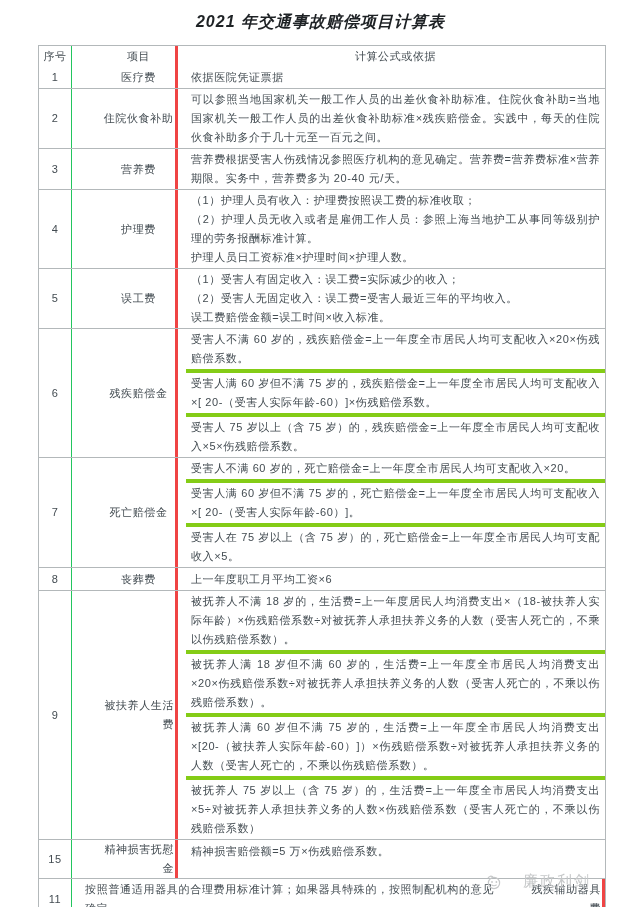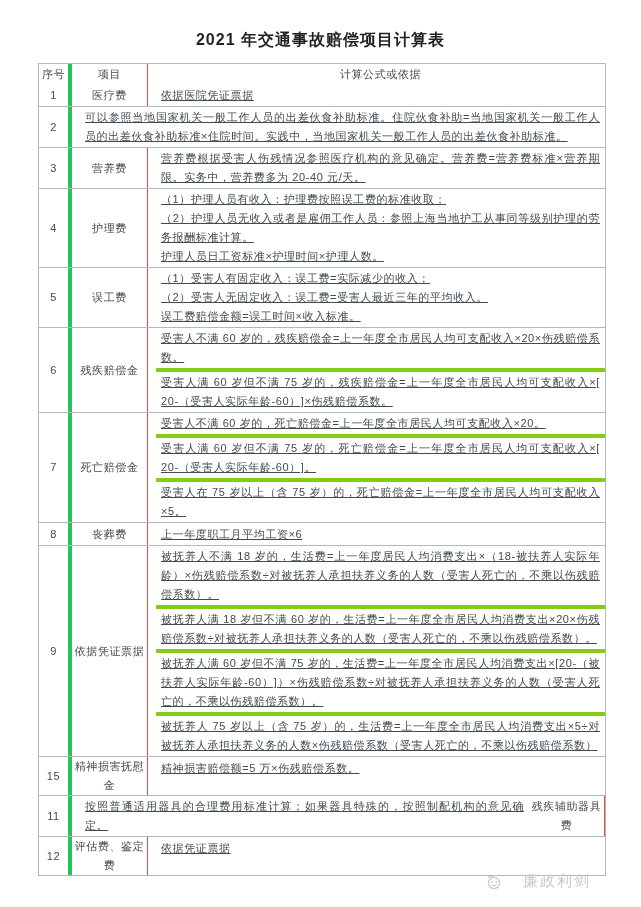--- a/index.html
+++ b/index.html
@@ -2,47 +2,48 @@
 <html><head>
 <meta charset="utf-8">
 <style>
   html,body{margin:0;padding:0;}
   body{
     width:641px;height:907px;background:#ffffff;position:relative;
     font-family:"Liberation Sans","DejaVu Sans",sans-serif;
     -webkit-font-smoothing:antialiased;
   }
   .page-title{
-    padding-top:30px;margin:0 0 12px 0;
+    padding-top:12px;margin:0 0 12px 0;
     text-align:center;font-size:16px;font-weight:bold;color:#1e2225;
     letter-spacing:1px;
+    font-style:italic;
   }
   .comp-table{
     margin-left:38px;width:566px;
     border:1px solid #b3b8ba;
     font-size:11px;color:#424b51;
     letter-spacing:0.6px;line-height:19px;
   }
   .trow{display:flex;align-items:stretch;}
   .trow + .trow{border-top:1px solid #b3b8ba;}
   .cell{box-sizing:border-box;}
   .cell-no{
-    width:33px;flex:0 0 33px;border-right:4px solid #22c55e;
+    width:33px;flex:0 0 33px;border-right:1px solid #22c55e;
     display:flex;align-items:center;justify-content:center;
     text-align:center;
   }
   .cell-item{
-    width:76px;flex:0 0 76px;border-right:1px solid #ef4444;
+    width:76px;flex:0 0 76px;border-right:3px solid #ef4444;
     display:flex;align-items:center;justify-content:center;
-    text-align:center;padding:0 1px;
+    text-align:right;padding:0 1px;margin-left:30px;
   }
   .cell-details{flex:1 1 auto;display:flex;flex-direction:column;margin-left:8px;}
   .detail-line{
     padding:1px 5px;text-align:justify;white-space:pre-line;
-    min-height:19px;display:flex;flex-direction:column;justify-content:center;text-decoration:underline;
+    min-height:19px;display:flex;flex-direction:column;justify-content:center;
   }
   .detail-line + .detail-line{border-top:4px solid #84cc16;}
   .header-row .cell{font-weight:normal;}
   .header-row .cell-details{align-items:center;justify-content:center;text-align:center;min-height:20px;}
   .header-row .cell-no,.header-row .cell-item{min-height:20px;}
   .single{min-height:20px;}
   .brand-footer{
     position:absolute;right:50px;bottom:16px;
     display:flex;align-items:center;gap:20px;
     color:#c6c8c9;font-size:15px;letter-spacing:2px;
@@ -64,22 +65,23 @@
   <div class="trow">
     <div class="cell cell-no">1</div>
     <div class="cell cell-item">医疗费</div>
     <div class="cell cell-details">
           <div class="detail-line single">依据医院凭证票据</div>
         </div>
   </div>
 
   <div class="trow">
     <div class="cell cell-no">2</div>
+    <div class="cell cell-item">住院伙食补助</div>
     <div class="cell cell-details">
-          <div class="detail-line single">可以参照当地国家机关一般工作人员的出差伙食补助标准。住院伙食补助=当地国家机关一般工作人员的出差伙食补助标准×住院时间。实践中，当地国家机关一般工作人员的出差伙食补助标准。</div>
+          <div class="detail-line single">可以参照当地国家机关一般工作人员的出差伙食补助标准。住院伙食补助=当地国家机关一般工作人员的出差伙食补助标准×残疾赔偿金。实践中，每天的住院伙食补助多介于几十元至一百元之间。</div>
         </div>
   </div>
 
   <div class="trow">
     <div class="cell cell-no">3</div>
     <div class="cell cell-item">营养费</div>
     <div class="cell cell-details">
           <div class="detail-line single">营养费根据受害人伤残情况参照医疗机构的意见确定。营养费=营养费标准×营养期限。实务中，营养费多为 20-40 元/天。</div>
         </div>
   </div>
@@ -103,20 +105,21 @@
 误工费赔偿金额=误工时间×收入标准。</div>
         </div>
   </div>
 
   <div class="trow">
     <div class="cell cell-no">6</div>
     <div class="cell cell-item">残疾赔偿金</div>
     <div class="cell cell-details">
           <div class="detail-line">受害人不满 60 岁的，残疾赔偿金=上一年度全市居民人均可支配收入×20×伤残赔偿系数。</div>
           <div class="detail-line">受害人满 60 岁但不满 75 岁的，残疾赔偿金=上一年度全市居民人均可支配收入×[ 20-（受害人实际年龄-60）]×伤残赔偿系数。</div>
+          <div class="detail-line">受害人 75 岁以上（含 75 岁）的，残疾赔偿金=上一年度全市居民人均可支配收入×5×伤残赔偿系数。</div>
         </div>
   </div>
 
   <div class="trow">
     <div class="cell cell-no">7</div>
     <div class="cell cell-item">死亡赔偿金</div>
     <div class="cell cell-details">
           <div class="detail-line">受害人不满 60 岁的，死亡赔偿金=上一年度全市居民人均可支配收入×20。</div>
           <div class="detail-line">受害人满 60 岁但不满 75 岁的，死亡赔偿金=上一年度全市居民人均可支配收入×[ 20-（受害人实际年龄-60）]。</div>
           <div class="detail-line">受害人在 75 岁以上（含 75 岁）的，死亡赔偿金=上一年度全市居民人均可支配收入×5。</div>
@@ -126,21 +129,21 @@
   <div class="trow">
     <div class="cell cell-no">8</div>
     <div class="cell cell-item">丧葬费</div>
     <div class="cell cell-details">
           <div class="detail-line single">上一年度职工月平均工资×6</div>
         </div>
   </div>
 
   <div class="trow">
     <div class="cell cell-no">9</div>
-    <div class="cell cell-item">依据凭证票据</div>
+    <div class="cell cell-item">被扶养人生活费</div>
     <div class="cell cell-details">
           <div class="detail-line">被抚养人不满 18 岁的，生活费=上一年度居民人均消费支出×（18-被扶养人实际年龄）×伤残赔偿系数÷对被抚养人承担扶养义务的人数（受害人死亡的，不乘以伤残赔偿系数）。</div>
           <div class="detail-line">被抚养人满 18 岁但不满 60 岁的，生活费=上一年度全市居民人均消费支出×20×伤残赔偿系数÷对被抚养人承担扶养义务的人数（受害人死亡的，不乘以伤残赔偿系数）。</div>
           <div class="detail-line">被抚养人满 60 岁但不满 75 岁的，生活费=上一年度全市居民人均消费支出×[20-（被扶养人实际年龄-60）]）×伤残赔偿系数÷对被抚养人承担扶养义务的人数（受害人死亡的，不乘以伤残赔偿系数）。</div>
           <div class="detail-line">被抚养人 75 岁以上（含 75 岁）的，生活费=上一年度全市居民人均消费支出×5÷对被抚养人承担扶养义务的人数×伤残赔偿系数（受害人死亡的，不乘以伤残赔偿系数）</div>
         </div>
   </div>
 
   <div class="trow">
     <div class="cell cell-no">15</div>

